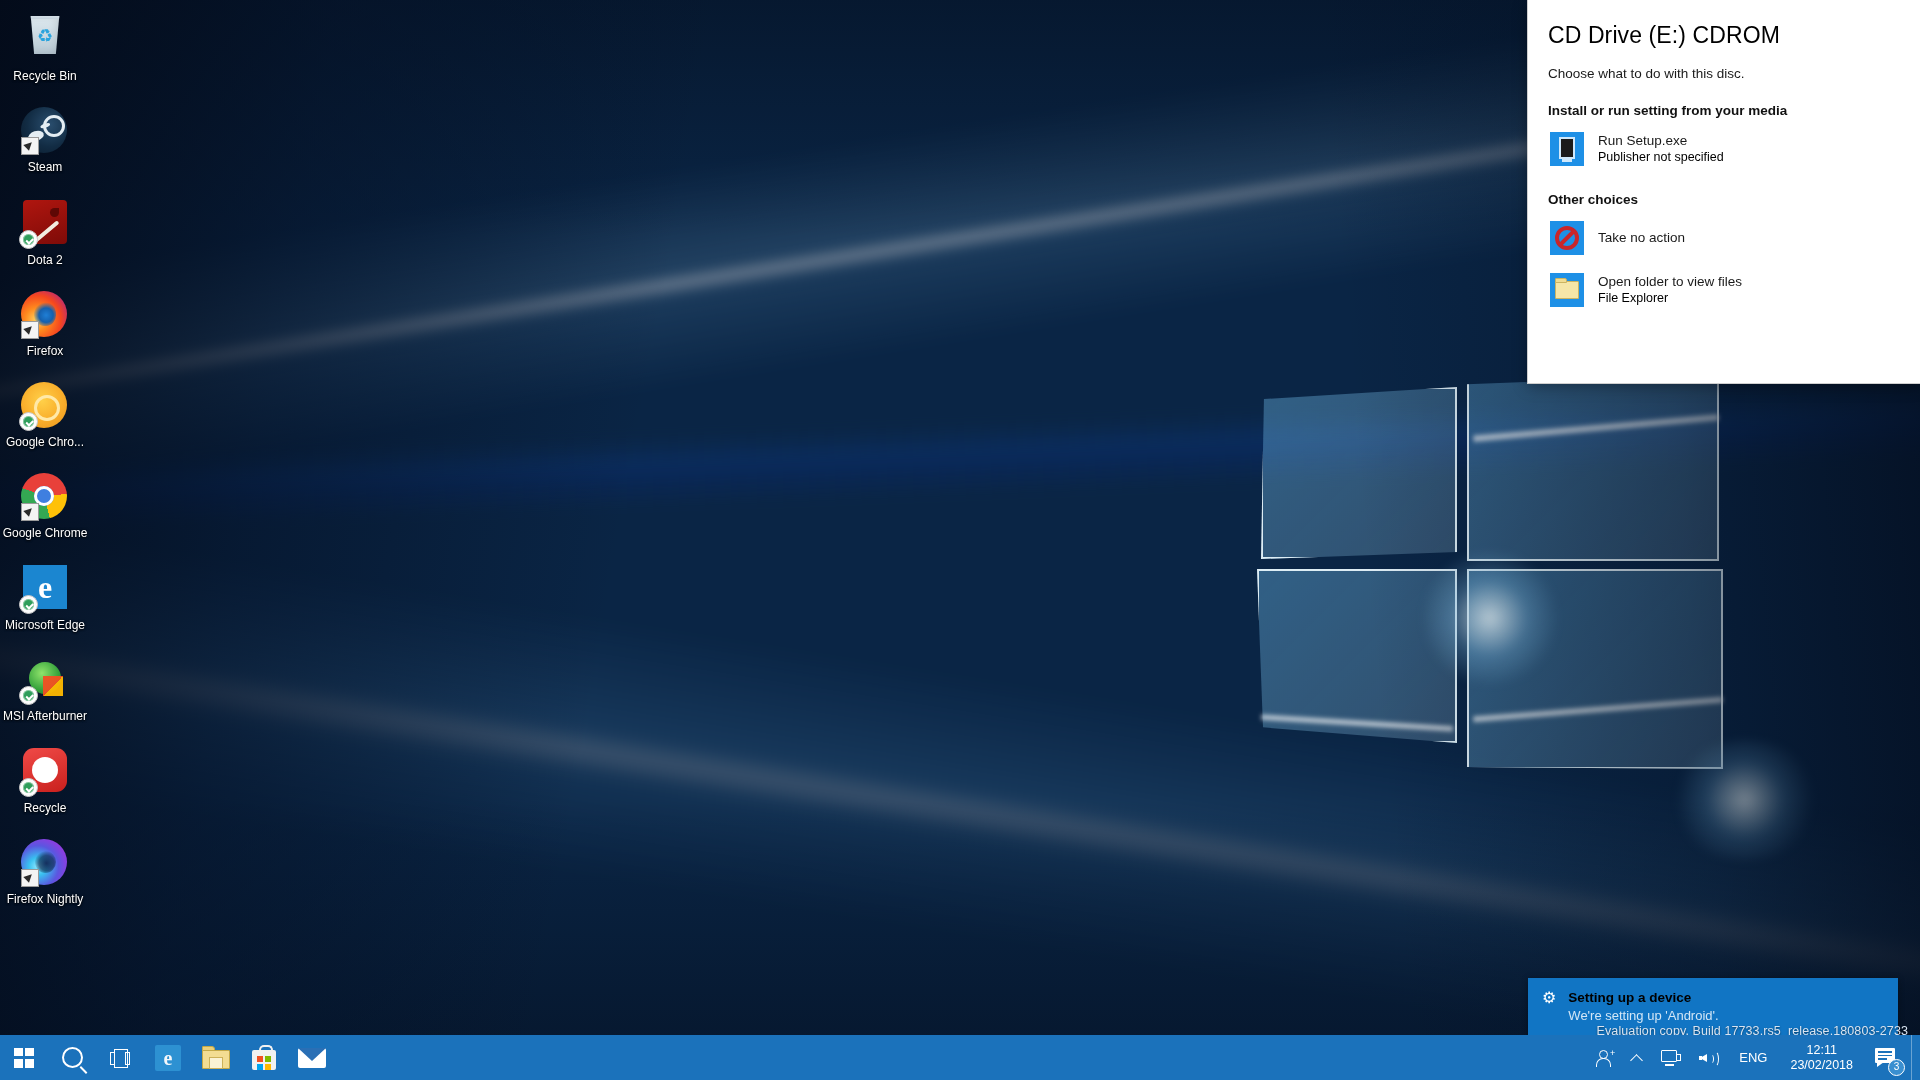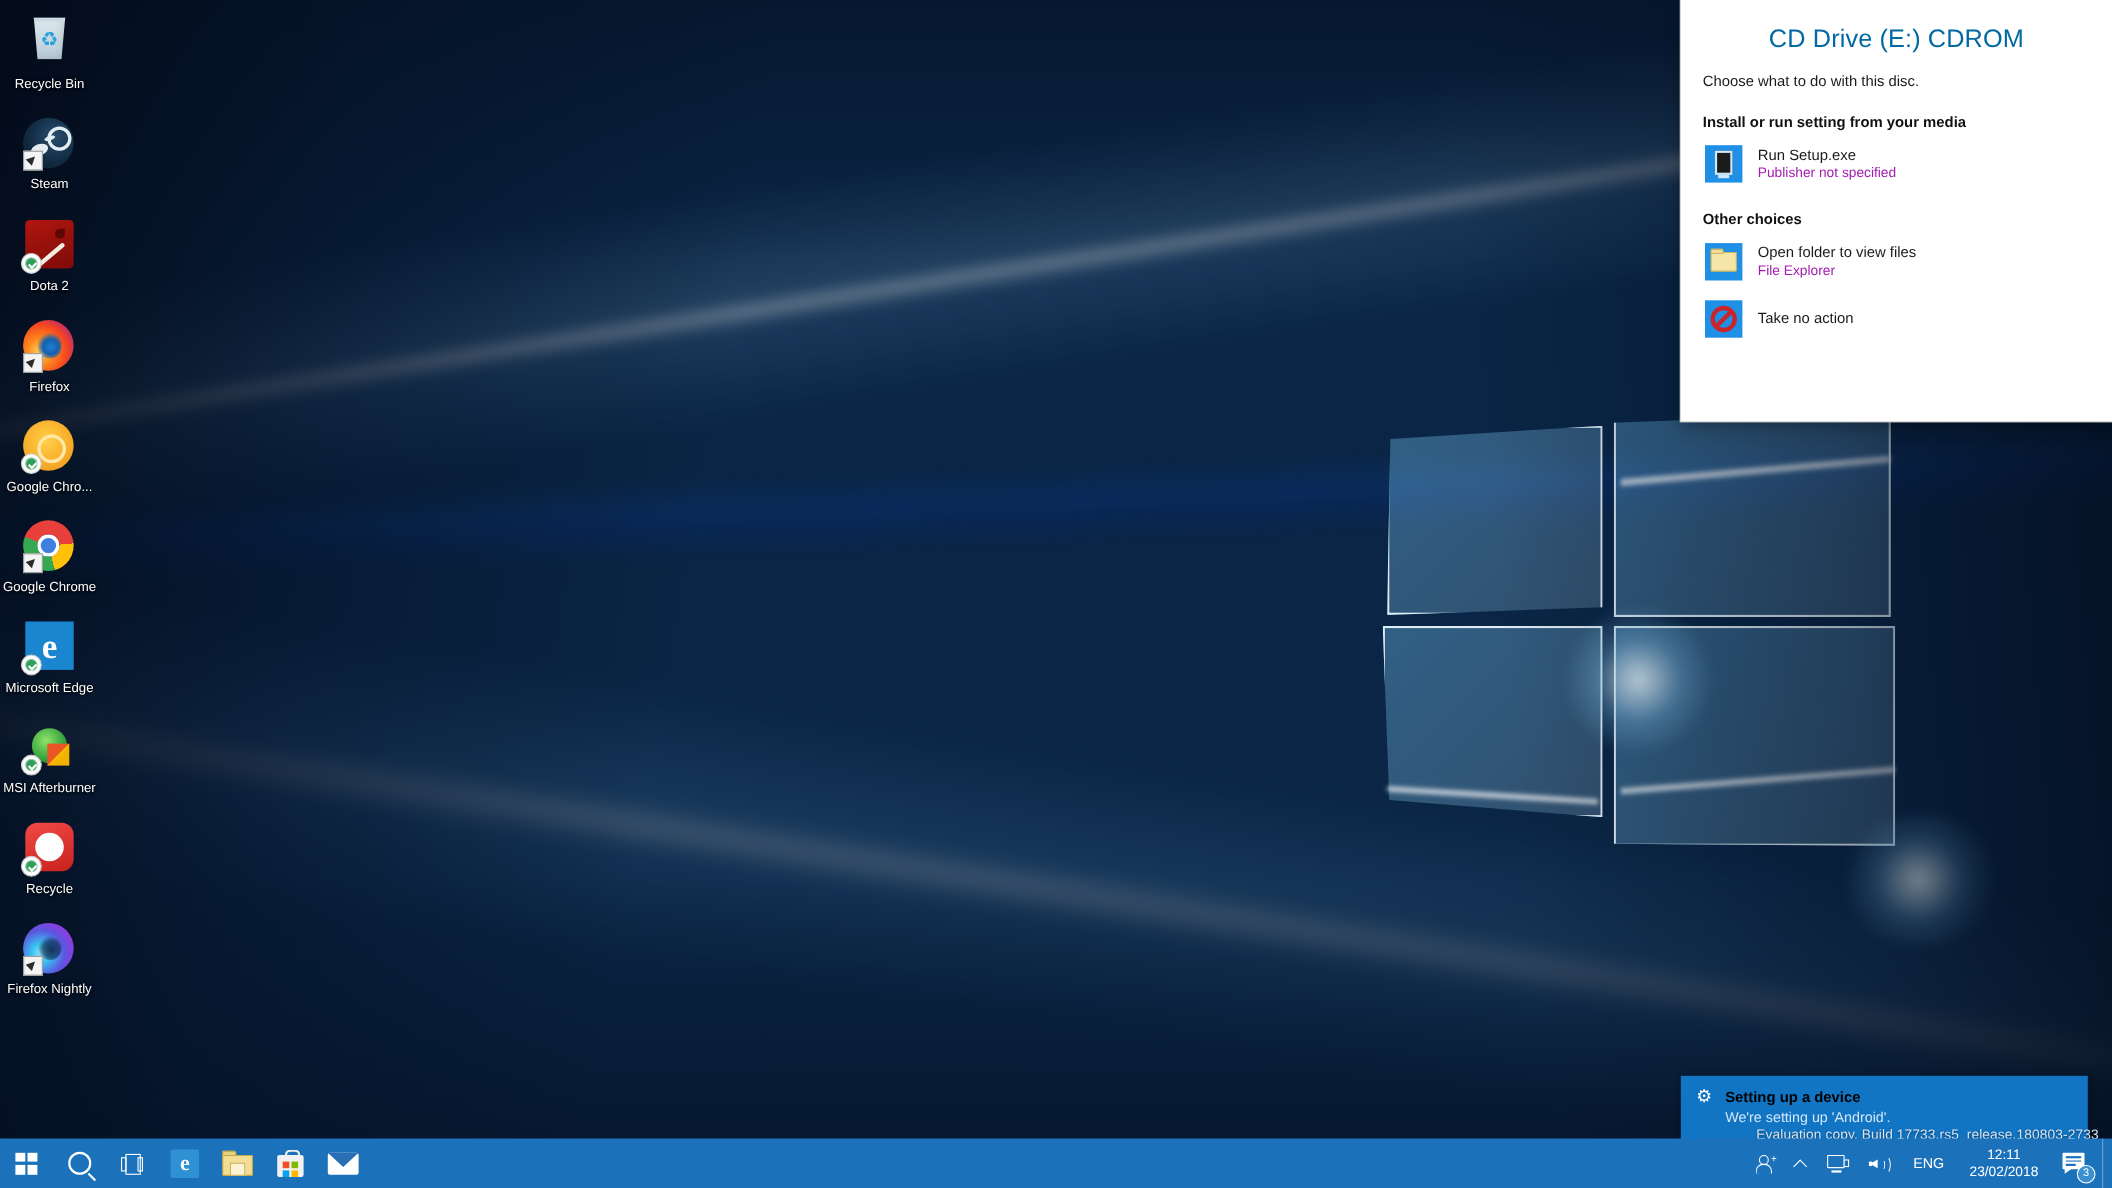--- a/index.html
+++ b/index.html
@@ -246,25 +246,24 @@
     left: 1528px; top: 0px;
     width: 392px; height: 383px;
     background: #ffffff;
     box-shadow: 0 0 0 1px #cfcfcf, 0 3px 14px rgba(0,0,0,0.35);
     box-sizing: border-box;
     padding: 16px 20px 0 20px;
   }
   #autoplay-title {
     font-size: 23px;
     font-weight: 400;
-    color: #0369a1;
+    color: #000000;
     line-height: 30px;
     margin: 4px 0 0 0;
     letter-spacing: .1px;
-    text-align: center;
   }
   #autoplay-sub {
     font-size: 13.5px;
     color: #1a1a1a;
     margin-top: 16px;
   }
   .section-head {
     font-size: 13.5px;
     font-weight: 700;
     color: #111;
@@ -278,21 +277,21 @@
     cursor: default;
   }
   .choice-icon {
     width: 34px; height: 34px;
     margin-right: 14px;
     flex: 0 0 34px;
     position: relative;
   }
   .choice-text { line-height: 1.22; }
   .choice-title { font-size: 13.5px; color: #1a1a1a; }
-  .choice-sub { font-size: 12.5px; color: #a21caf; margin-top: 1px; }
+  .choice-sub { font-size: 12.5px; color: #000000; margin-top: 1px; }
 
   
   .icn-setup { background:#1e90e6; }
   .icn-setup::before { content:""; position:absolute; left:9px; top:5px; width:16px; height:22px; background:#1b1b1b; border:2px solid #cfe8fb; box-sizing:border-box; }
   .icn-setup::after { content:""; position:absolute; left:12px; top:27px; width:10px; height:3px; background:#cfe8fb; }
 
   
   .icn-folder { background:#1e90e6; }
   .icn-folder::before { content:""; position:absolute; left:5px; top:8px; width:24px; height:18px; background:#f5e6a8; border:1px solid #cbb462; box-sizing:border-box; border-radius:1px; }
   .icn-folder::after { content:""; position:absolute; left:5px; top:5px; width:12px; height:5px; background:#f0dc92; border:1px solid #cbb462; box-sizing:border-box; border-radius:1px 2px 0 0; }
@@ -564,31 +563,31 @@
       <div class="choice-icon icn-setup"></div>
       <div class="choice-text">
         <div class="choice-title">Run Setup.exe</div>
         <div class="choice-sub">Publisher not specified</div>
       </div>
     </div>
 
     <div class="section-head">Other choices</div>
 
     <div class="choice">
+      <div class="choice-icon icn-noaction"></div>
+      <div class="choice-text">
+        <div class="choice-title">Take no action</div>
+      </div>
+    </div>
+
+    <div class="choice">
       <div class="choice-icon icn-folder"></div>
       <div class="choice-text">
         <div class="choice-title">Open folder to view files</div>
         <div class="choice-sub">File Explorer</div>
-      </div>
-    </div>
-
-    <div class="choice">
-      <div class="choice-icon icn-noaction"></div>
-      <div class="choice-text">
-        <div class="choice-title">Take no action</div>
       </div>
     </div>
   </div>
 
   <div id="toast">
     <div id="toast-icon">⚙</div>
     <div>
       <div id="toast-title">Setting up a device</div>
       <div id="toast-body">We're setting up 'Android'.</div>
     </div>

